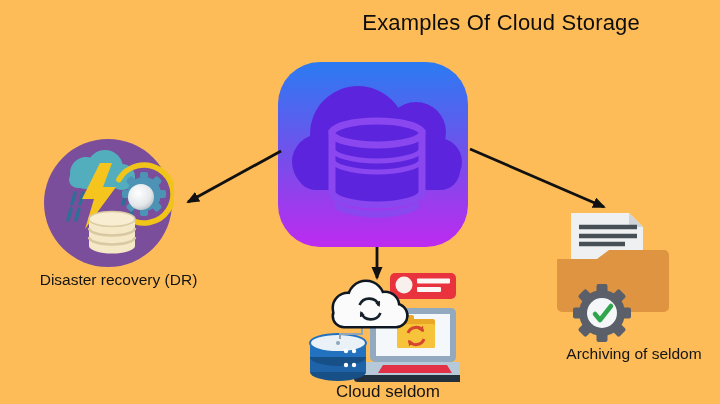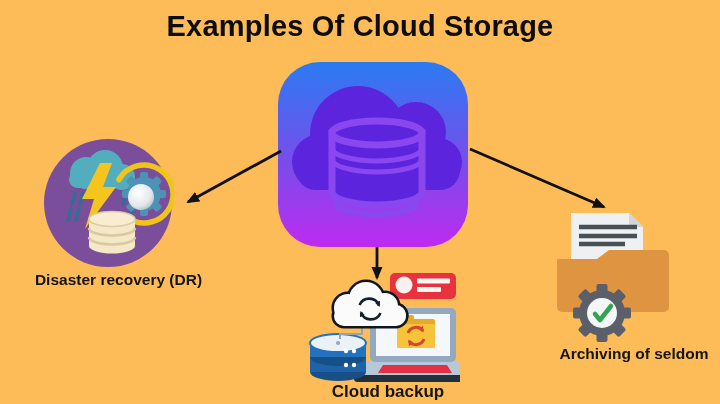--- a/index.html
+++ b/index.html
@@ -1,31 +1,31 @@
 <!DOCTYPE html>
 <html><head>
 <meta charset="utf-8">
 <style>
   html,body{margin:0;padding:0;}
   .canvas{
     position:relative;width:720px;height:404px;overflow:hidden;
     background:#FDBC58;font-family:"Liberation Sans","DejaVu Sans",sans-serif;
   }
   .title{
-    position:absolute;left:80px;top:10px;width:560px;text-align:center;
-    font-size:29px;font-weight:700;color:#0d0d0d;letter-spacing:.2px;
+    position:absolute;left:80px;top:10px;width:560px;text-align:right;
+    font-size:22px;font-weight:400;color:#0d0d0d;letter-spacing:.2px;
   }
   .center-icon{
     position:absolute;left:278px;top:62px;width:190px;height:185px;
     border-radius:42px;background:linear-gradient(180deg,#2B7BF3 0%,#7A4CEA 55%,#BE2AF0 100%);
   }
   .center-icon svg{position:absolute;left:0;top:0;}
   .node-icon{position:absolute;}
   .node-label{
-    position:absolute;text-align:center;font-weight:700;color:#141414;
+    position:absolute;text-align:center;font-weight:400;color:#141414;
     font-size:15.5px;line-height:23px;
   }
   .label-dr{left:0;top:268px;width:237px;}
   .label-backup{left:308px;top:380px;width:160px;font-size:17px;}
   .label-archive{left:544px;top:342px;width:180px;}
   .arrows{position:absolute;left:0;top:0;width:720px;height:404px;pointer-events:none;}
 </style>
 </head>
 <body>
 
@@ -173,21 +173,21 @@
         <circle cx="48" cy="40" r="14"></circle>
         <circle cx="66" cy="31" r="17"></circle>
         <circle cx="85" cy="38" r="13"></circle>
         <circle cx="96" cy="47" r="10"></circle>
         <rect x="34" y="38" width="72" height="20" rx="10"></rect>
       </g>
       <path d="M59.5,37 A10.5,10.5 0 0 1 79,37.5" fill="none" stroke="#16202B" stroke-width="2.6" marker-end="url(#ah-dark)"></path>
       <path d="M80.5,45 A10.5,10.5 0 0 1 61,44.5" fill="none" stroke="#16202B" stroke-width="2.6" marker-end="url(#ah-dark)"></path>
     </g>
   </svg>
-  <div class="node-label label-backup">Cloud backup</div>
+  <div class="node-label label-backup">Cloud seldom</div>
 
   <svg class="node-icon" style="left:545px;top:206px;" width="130" height="142" viewBox="0 0 130 142">
     <g>
       <path d="M26,7 L84,7 L98,21 L98,64 L26,64 Z" fill="#EEF0F2"></path>
       <path d="M84,7 L84,21 L98,21 Z" fill="#CFD5D9"></path>
       <g stroke="#474F57" stroke-width="4.5">
         <line x1="34" y1="21" x2="92" y2="21"></line>
         <line x1="34" y1="30" x2="92" y2="30"></line>
         <line x1="34" y1="38" x2="80" y2="38"></line>
       </g>

